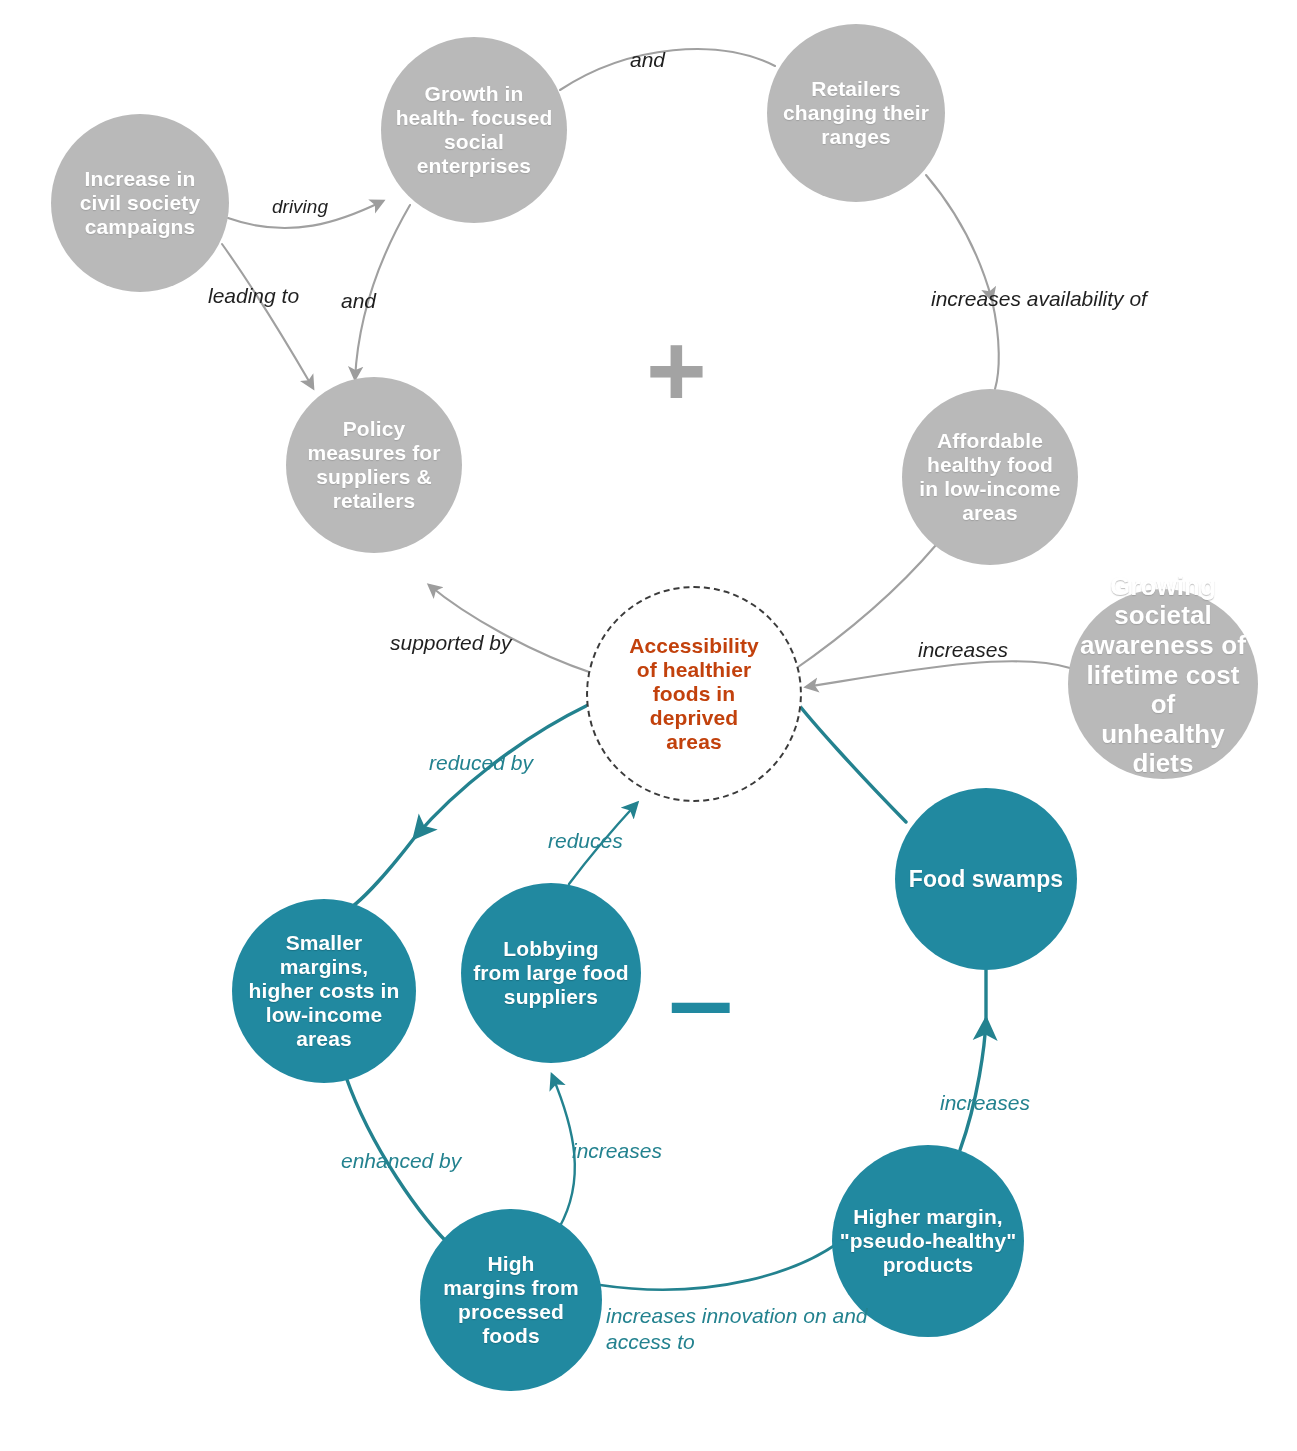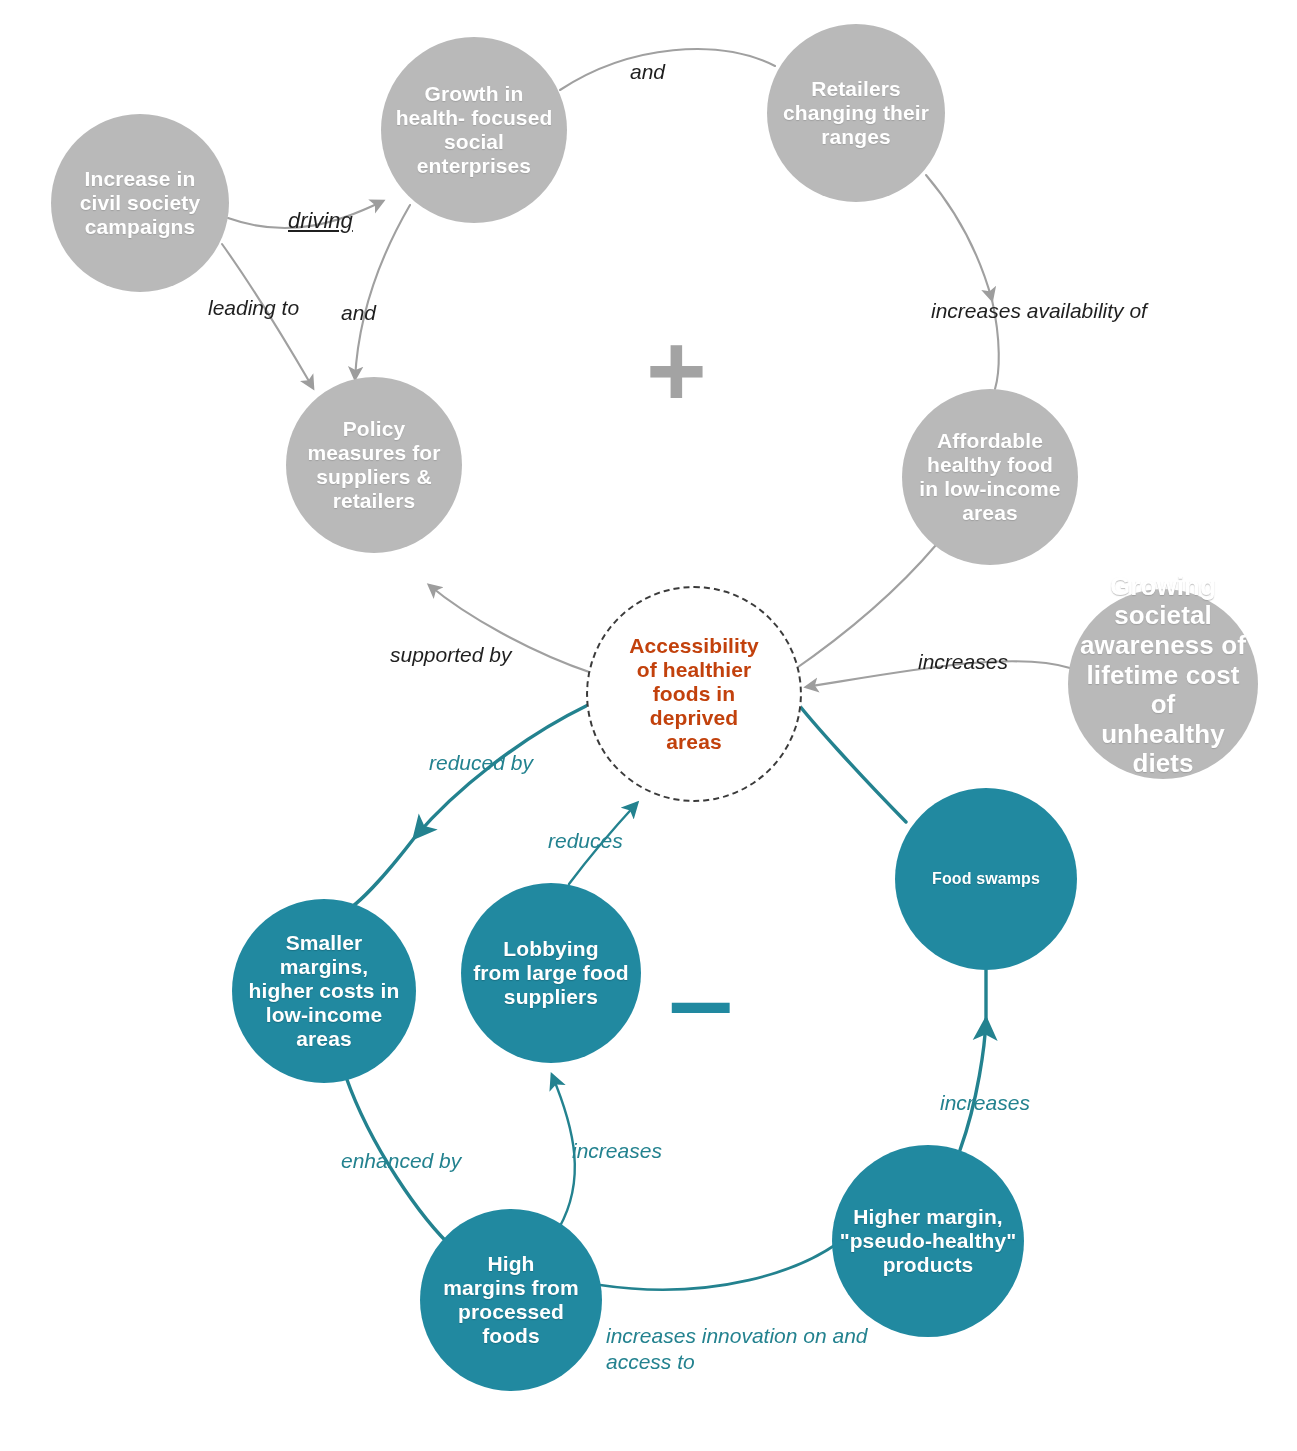--- a/index.html
+++ b/index.html
@@ -60,21 +60,20 @@
   }
   .edge-label {
     position: absolute;
     font-style: italic;
     font-weight: normal;
     white-space: pre-line;
     line-height: 1.25;
   }
   .edge-label.gray-lab {
     color: #1f1f1f;
-    margin-top: 12px;
   }
   .edge-label.teal-lab {
     color: #23828f;
   }
   .polarity {
     position: absolute;
     font-weight: bold;
     line-height: 1;
     user-select: none;
   }
@@ -191,21 +190,21 @@
 low-income
 areas</span>
   </div>
 
   <div class="node teal" style="left:461px; top:883px; width:180px; height:180px; font-size:21px;align-items:center;">
     <span class="node-label">Lobbying
 from large food
 suppliers</span>
   </div>
 
-  <div class="node teal" style="left:895px; top:788px; width:182px; height:182px; font-size:16px;">
+  <div class="node teal" style="left:895px; top:788px; width:182px; height:182px; font-size:23px;">
     <span class="node-label">Food swamps</span>
   </div>
 
   <div class="node teal" style="left:832px; top:1145px; width:192px; height:192px; font-size:21px;">
     <span class="node-label">Higher margin,
 "pseudo-healthy"
 products</span>
   </div>
 
   <div class="node teal" style="left:420px; top:1209px; width:182px; height:182px; font-size:21px;">
@@ -224,21 +223,21 @@
   </div>
 
   <div class="polarity plus" style="left:646px; top:318px;">
     <span>+</span>
   </div>
 
   <div class="polarity minus" style="left:672px; top:948px;">
     <span>‒</span>
   </div>
 
-  <div class="edge-label gray-lab" style="left:288px; top:195px; font-size:22px;text-decoration:underline;">driving</div>
+  <div class="edge-label gray-lab" style="left:272px; top:195px; font-size:19px;">driving</div>
 
   <div class="edge-label gray-lab" style="left:208px; top:283px; font-size:21px;">leading to</div>
 
   <div class="edge-label gray-lab" style="left:341px; top:288px; font-size:21px;">and</div>
 
   <div class="edge-label gray-lab" style="left:630px; top:47px; font-size:21px;">and</div>
 
   <div class="edge-label gray-lab" style="left:931px; top:286px; font-size:21px;">increases availability of</div>
 
   <div class="edge-label gray-lab" style="left:390px; top:630px; font-size:21px;">supported by</div>
@@ -246,18 +245,18 @@
   <div class="edge-label gray-lab" style="left:918px; top:637px; font-size:21px;">increases</div>
 
   <div class="edge-label teal-lab" style="left:389px; top:750px; font-size:21px;margin-left:40px;">reduced by</div>
 
   <div class="edge-label teal-lab" style="left:548px; top:828px; font-size:21px;">reduces</div>
 
   <div class="edge-label teal-lab" style="left:341px; top:1148px; font-size:21px;">enhanced by</div>
 
   <div class="edge-label teal-lab" style="left:572px; top:1138px; font-size:21px;">increases</div>
 
-  <div class="edge-label teal-lab" style="left:606px; top:1303px; font-size:21px;margin-top:20px;">increases innovation on and
+  <div class="edge-label teal-lab" style="left:606px; top:1303px; font-size:21px;">increases innovation on and
 access to</div>
 
   <div class="edge-label teal-lab" style="left:940px; top:1090px; font-size:21px;">increases</div>
 
 </div>
 
 </body></html>

